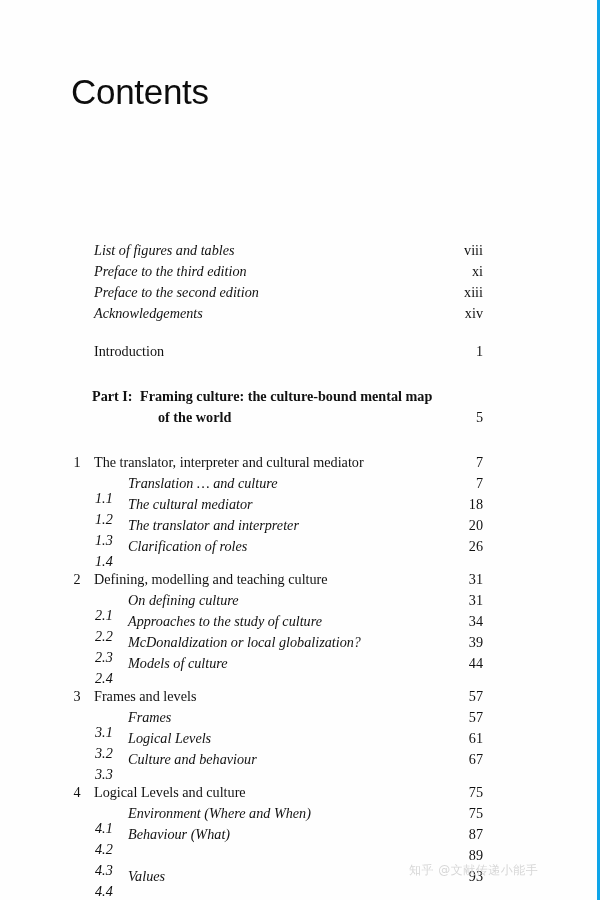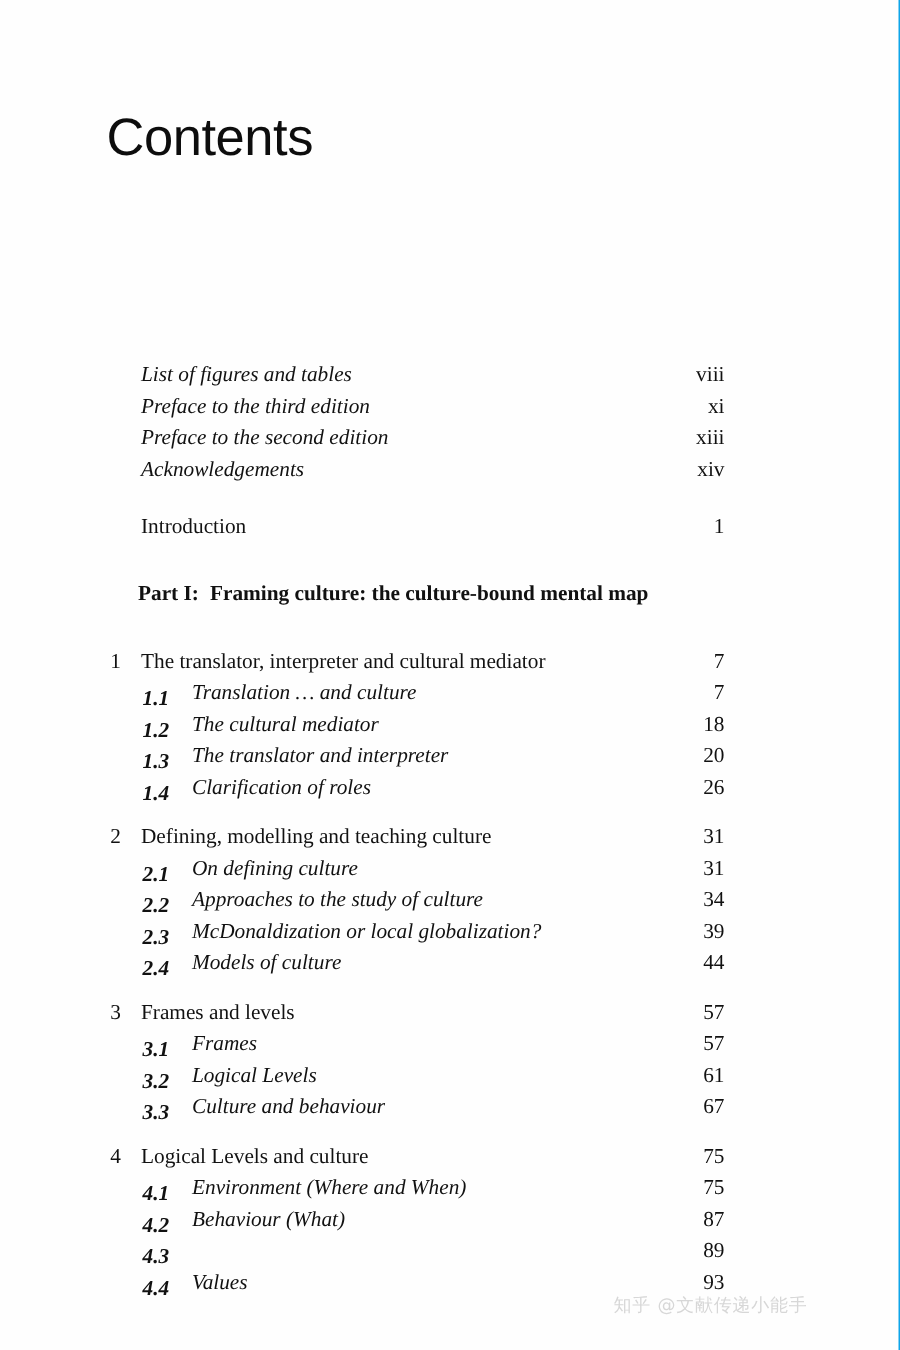--- a/index.html
+++ b/index.html
@@ -15,21 +15,21 @@
     overflow: hidden;
     position: relative;
   }
 
   .page {
     position: relative;
     width: 600px;
     height: 900px;
     background: #fefefe;
     box-sizing: border-box;
-    border-right: 1px solid #0ea5e9;
+    border-right: 3px solid #0ea5e9;
   }
 
   
   .toc-title {
     position: absolute;
     left: 71px;
     top: 74px;
     font-family: "Liberation Sans", sans-serif;
     font-size: 35px;
     font-weight: 400;
@@ -130,24 +130,23 @@
     left: 94px;
     top: 0;
     font-style: normal;
     white-space: nowrap;
   }
 
   
   .sect .num {
     position: absolute;
     left: 95px;
-    top: 4px;
+    top: 15px;
     font-style: italic;
     white-space: nowrap;
-    font-weight: bold;
   }
   .sect .label {
     position: absolute;
     left: 128px;
     top: 0;
     font-style: italic;
     white-space: nowrap;
     text-align: center;
   }
 
@@ -203,20 +202,24 @@
       <span class="pg">1</span>
     </div>
 
     <div class="gap-lg"></div>
 
     <div class="part-block">
       <div class="part-row">
         <span class="part-kicker">Part I:</span>
         <span class="part-title">Framing culture: the culture-bound mental map</span>
       </div>
+      <div class="part-row">
+        <span class="part-title2">of the world</span>
+        <span class="pg">5</span>
+      </div>
     </div>
 
     <div class="gap-lg"></div>
 
     <div>
       <div class="toc-row chap">
         <span class="num">1</span>
         <span class="label">The translator, interpreter and cultural mediator</span>
         <span class="pg">7</span>
       </div>

